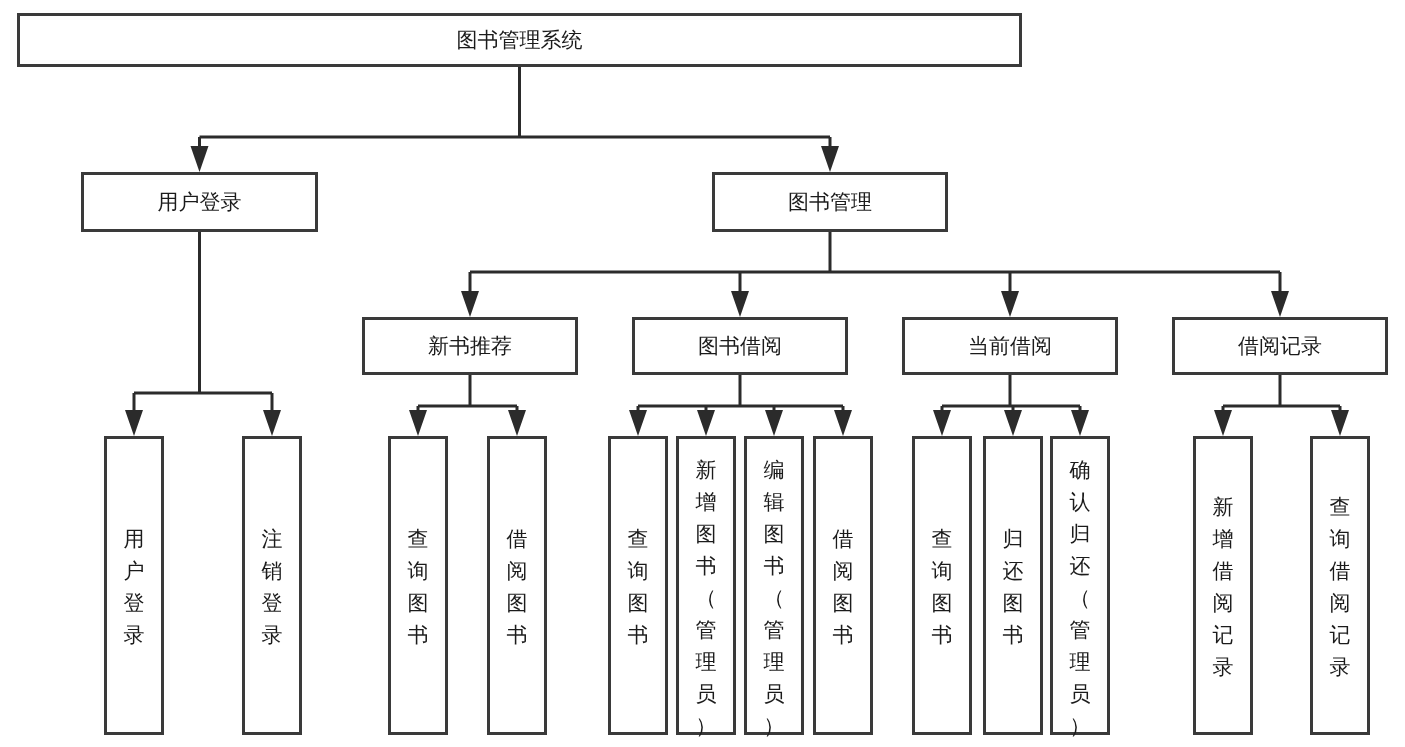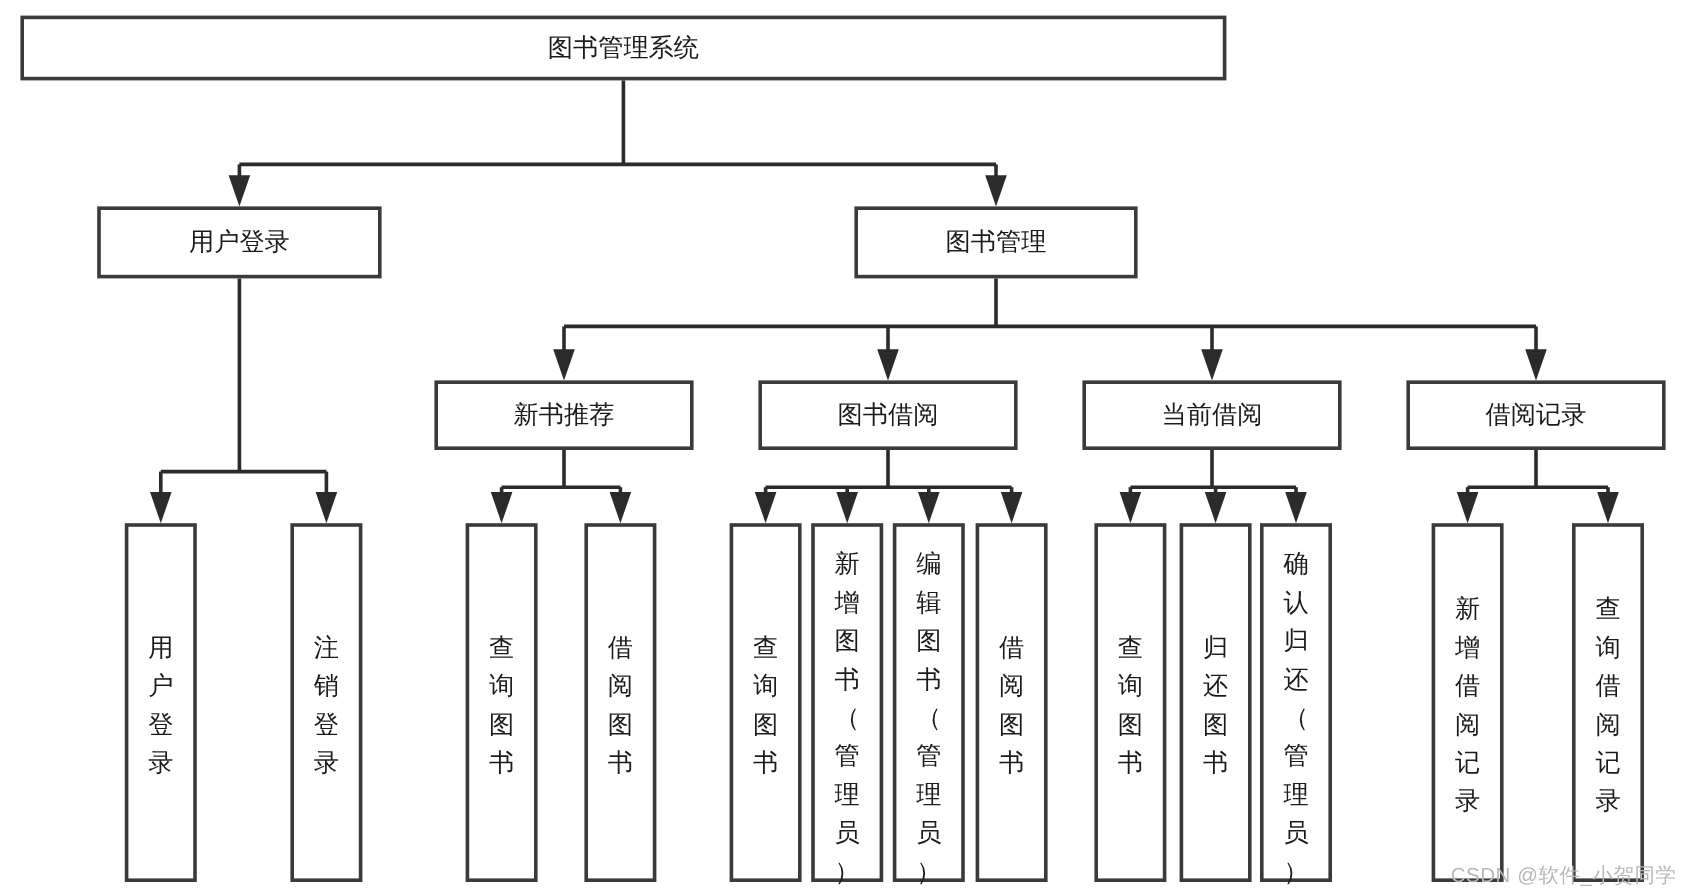--- a/index.html
+++ b/index.html
@@ -201,14 +201,13 @@
         <g>
           <rect x="1194.5" y="437.5" width="57" height="296" class="node-rect"></rect>
           <text x="1223" y="0" class="node-label-v"><tspan x="1223" y="514.46">新</tspan><tspan x="1223" y="546.46">增</tspan><tspan x="1223" y="578.46">借</tspan><tspan x="1223" y="610.46">阅</tspan><tspan x="1223" y="642.46">记</tspan><tspan x="1223" y="674.46">录</tspan></text>
         </g>
         <g>
           <rect x="1311.5" y="437.5" width="57" height="296" class="node-rect"></rect>
           <text x="1340" y="0" class="node-label-v"><tspan x="1340" y="514.46">查</tspan><tspan x="1340" y="546.46">询</tspan><tspan x="1340" y="578.46">借</tspan><tspan x="1340" y="610.46">阅</tspan><tspan x="1340" y="642.46">记</tspan><tspan x="1340" y="674.46">录</tspan></text>
         </g>
       </g>
   </svg>
-  <div class="watermark">CSDN @软件_小贺同学</div>
 </div>
 
 </body></html>

